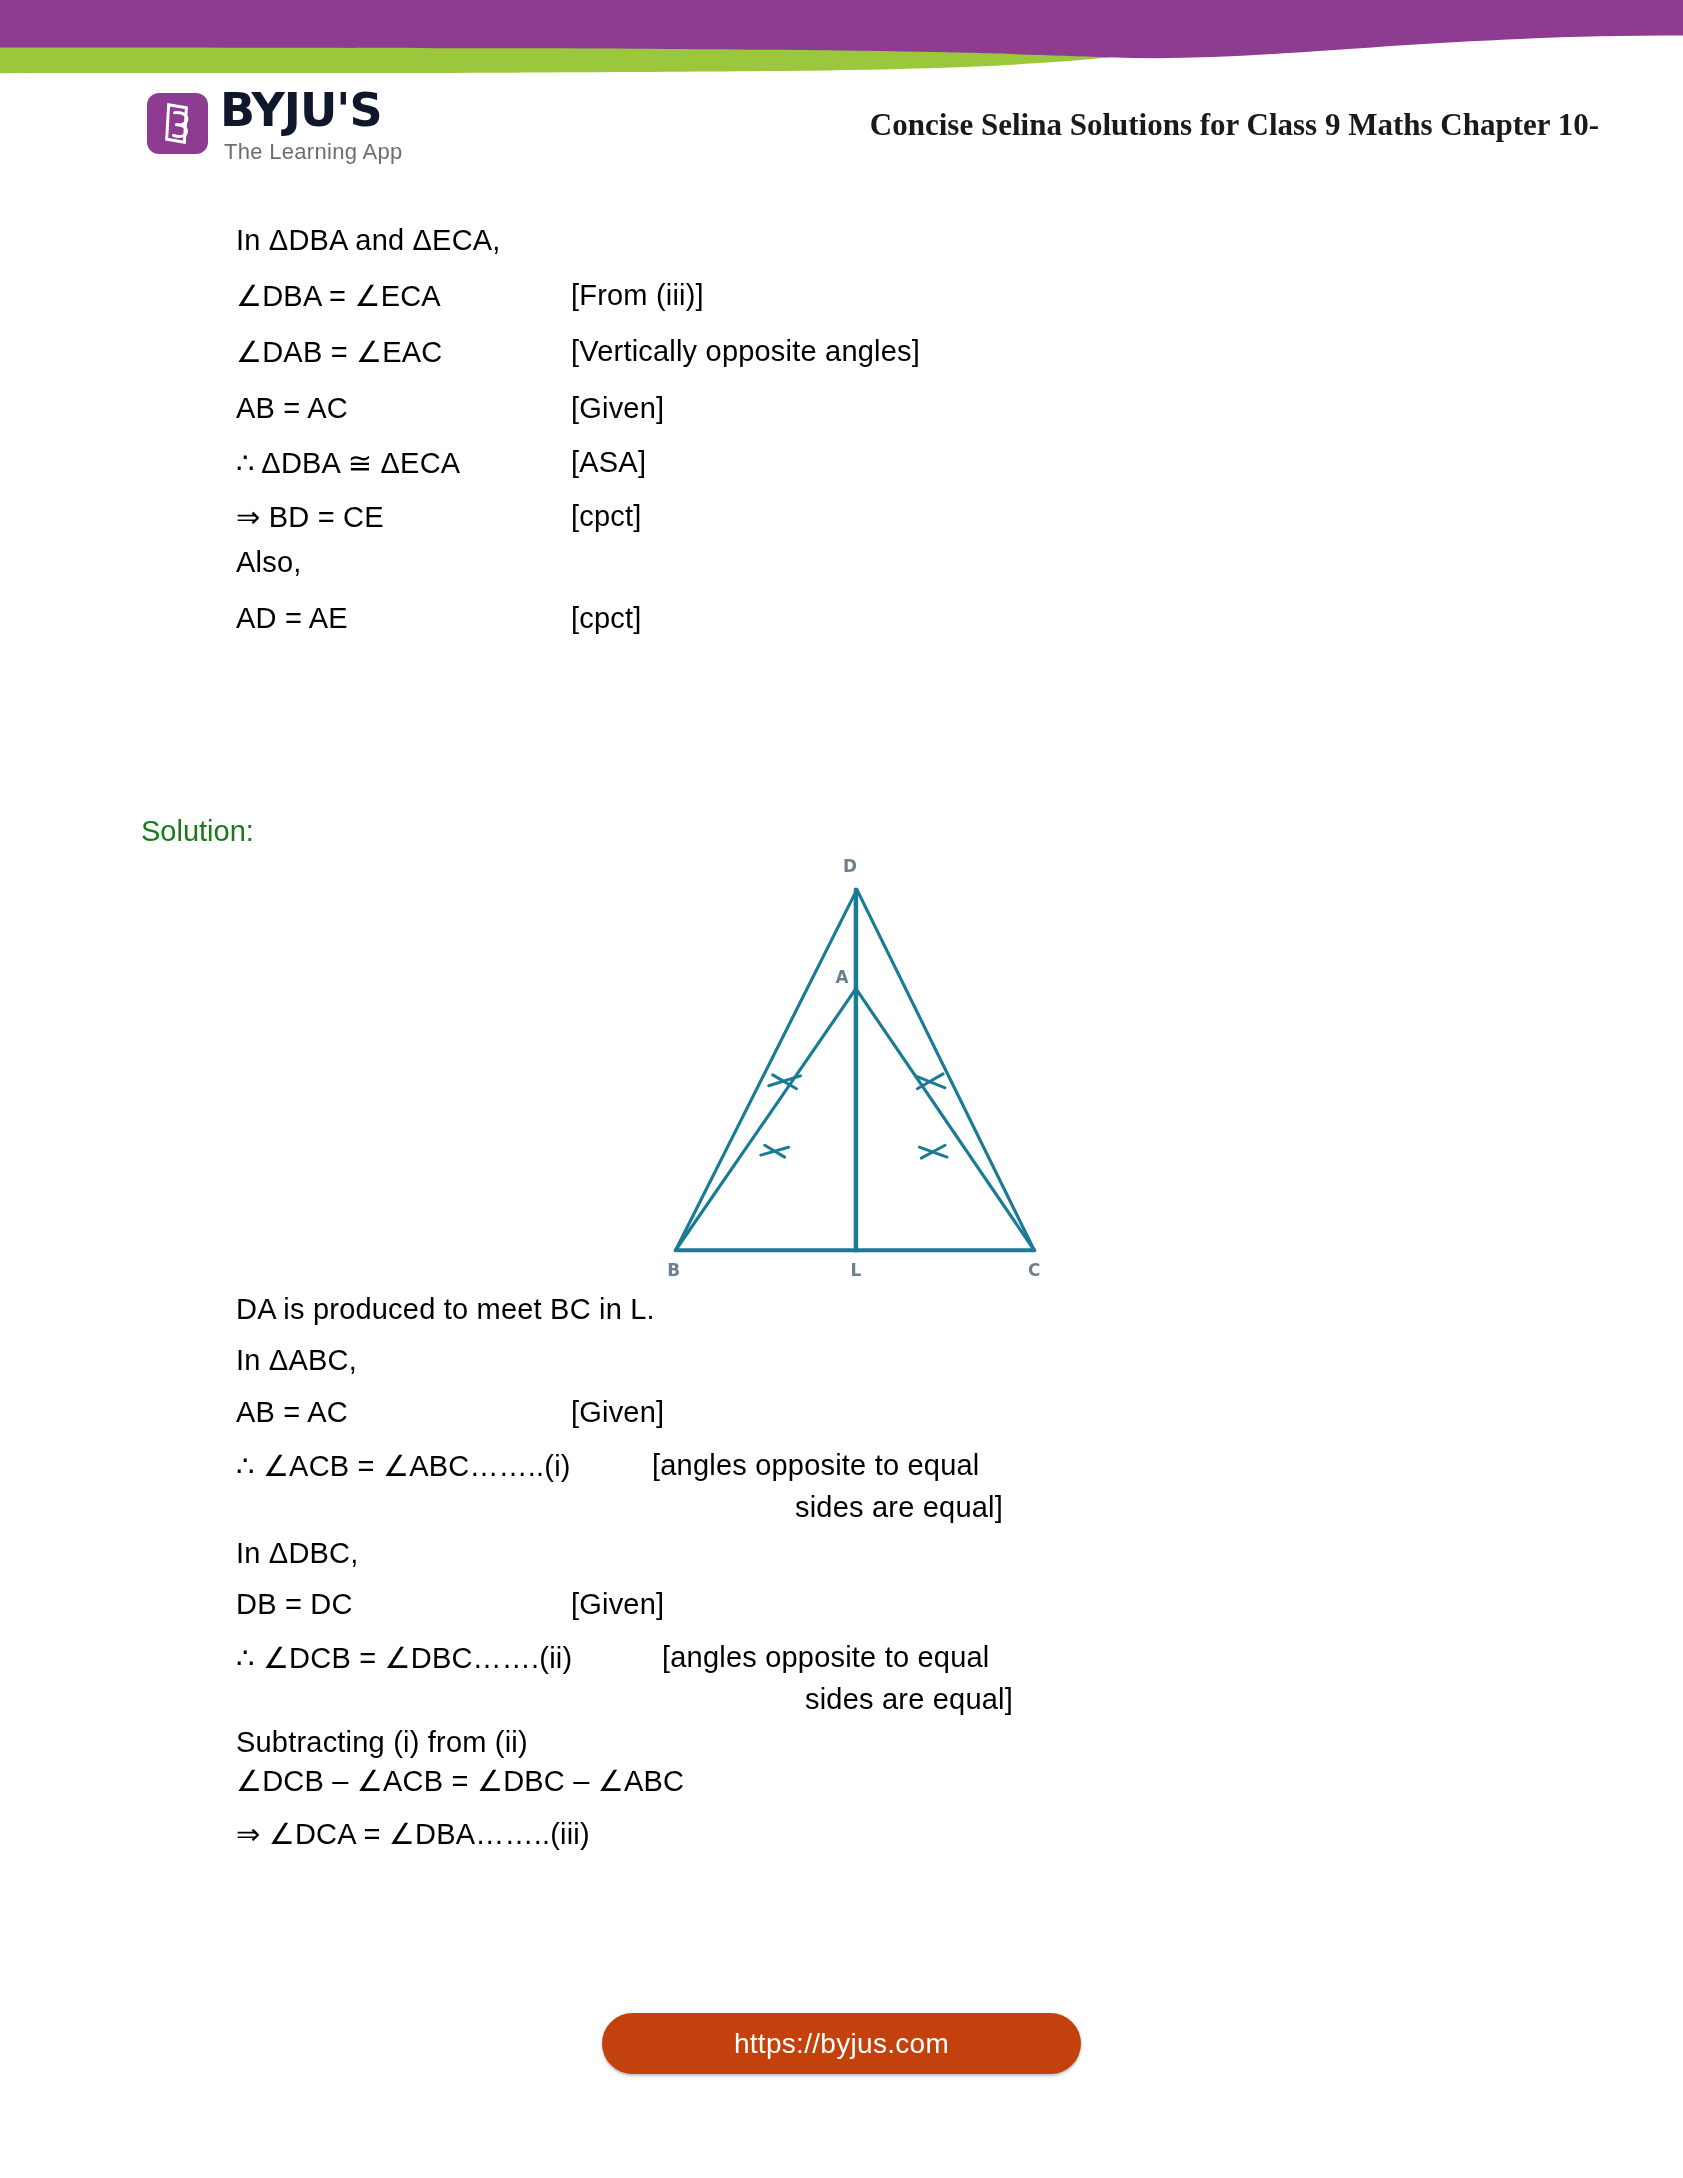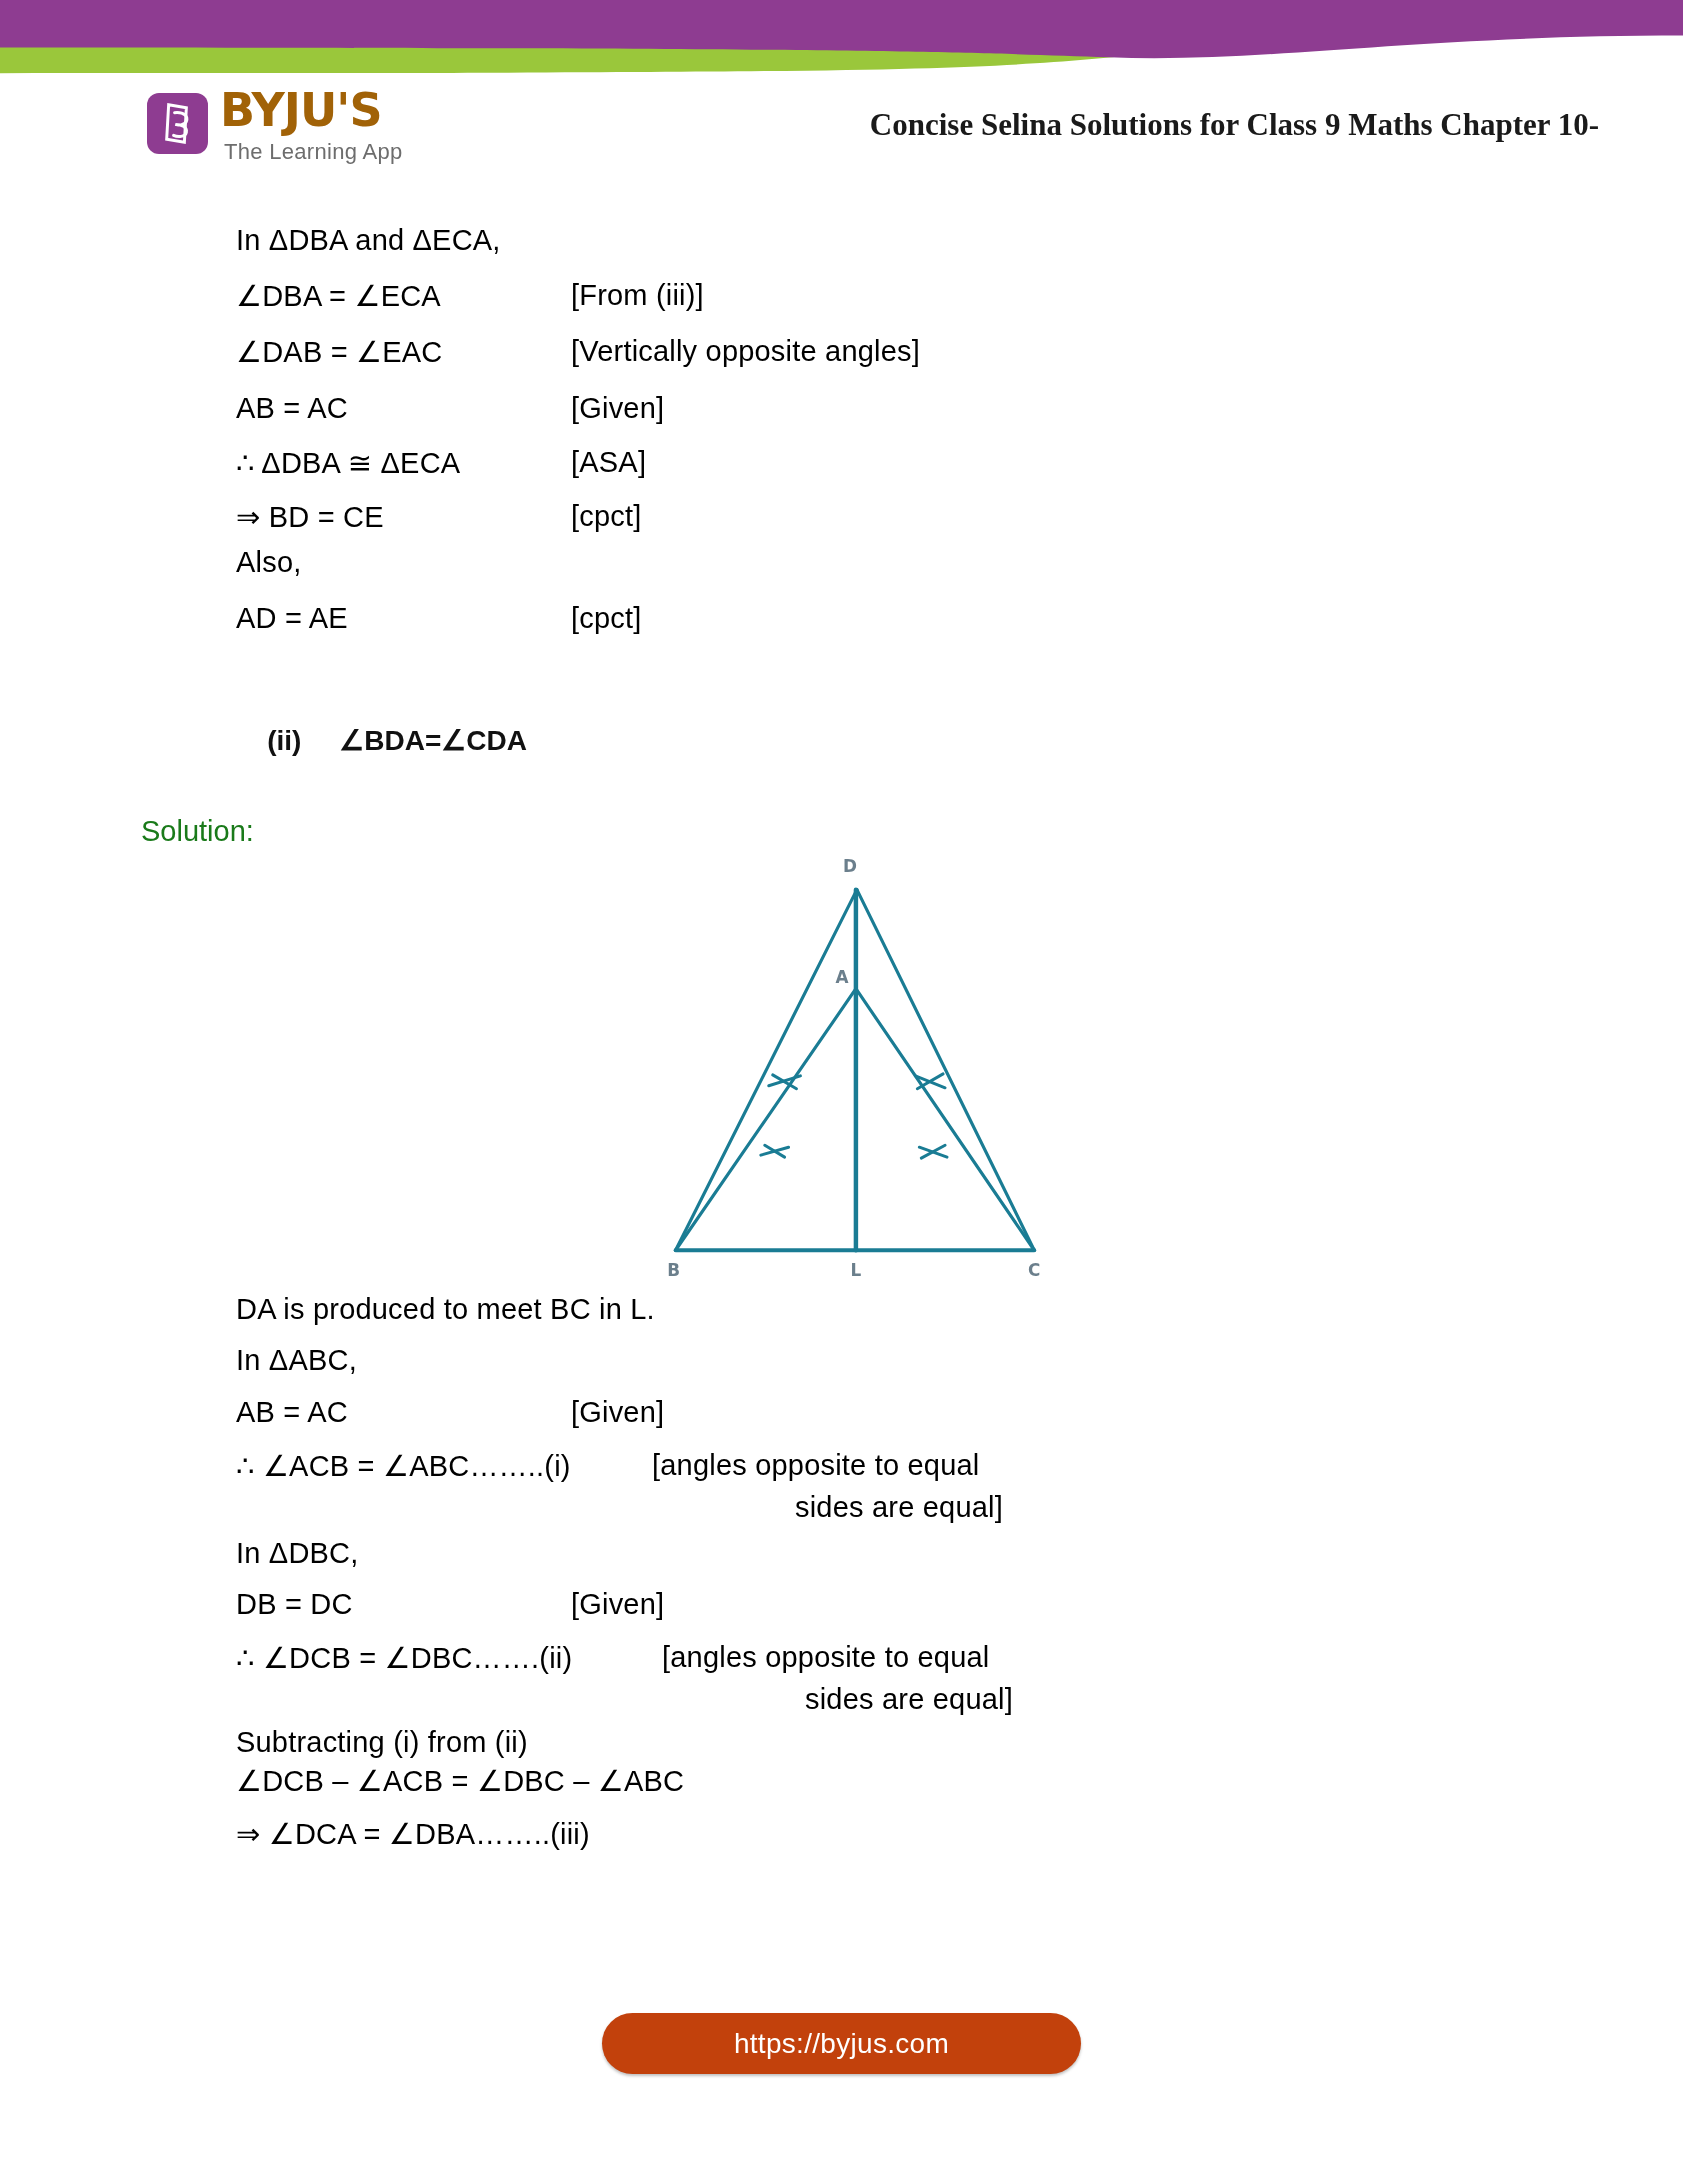--- a/index.html
+++ b/index.html
@@ -44,21 +44,21 @@
     left: 0; top: 0; width: 61px; height: 61px;
   }
   .logo-word {
     position: absolute;
     left: 73px;
     top: -4px;
     font-family: "DejaVu Sans", sans-serif;
     font-weight: bold;
     font-size: 46px;
     letter-spacing: -1px;
-    color: #a16207;
+    color: #0f172a;
     line-height: 1;
   }
   .logo-sub {
     position: absolute;
     left: 77px;
     top: 48px;
     font-family: "Liberation Sans", sans-serif;
     font-size: 22px;
     color: #6d6d6d;
     letter-spacing: 0.3px;
@@ -202,23 +202,20 @@
     <div class="row" style="left: 236px; top: 1449px;"><span class="hand">∴ ∠ACB = ∠ABC……..(i)</span><span class="hand reason" style="left: 416px; top: 0px;">[angles opposite to equal</span><span class="hand reason" style="left: 559px; top: 42px;">sides are equal]</span></div>
     <div class="row" style="left: 236px; top: 1537px;"><span class="hand">In ΔDBC,</span></div>
     <div class="row" style="left: 236px; top: 1588px;"><span class="hand">DB = DC</span><span class="hand reason" style="left: 335px; top: 0px;">[Given]</span></div>
     <div class="row" style="left: 236px; top: 1641px;"><span class="hand">∴ ∠DCB = ∠DBC…….(ii)</span><span class="hand reason" style="left: 426px; top: 0px;">[angles opposite to equal</span><span class="hand reason" style="left: 569px; top: 42px;">sides are equal]</span></div>
     <div class="row" style="left: 236px; top: 1726px;"><span class="hand">Subtracting (i) from (ii)</span></div>
     <div class="row" style="left: 236px; top: 1764px;"><span class="hand">∠DCB – ∠ACB = ∠DBC – ∠ABC</span></div>
     <div class="row" style="left: 236px; top: 1817px;"><span class="hand">⇒ ∠DCA = ∠DBA……..(iii)</span></div>
   </div>
 
 <div class="q-block">
-  <div class="q-line">
-    <span class="q-rom">(ii)</span><span class="q-sub-pad"></span><span>∠BDA=∠CDA</span>
-  </div>
 </div>
 
 <div class="solution-label">Solution:</div>
 
 <svg class="figure" viewBox="0 0 430 450">
   <g stroke="#1a7c94" fill="none" stroke-linecap="round">
 
     <path d="M225,50 L42,414" stroke-width="3.2"></path>
     <path d="M225,50 L404,414" stroke-width="3.2"></path>
 

